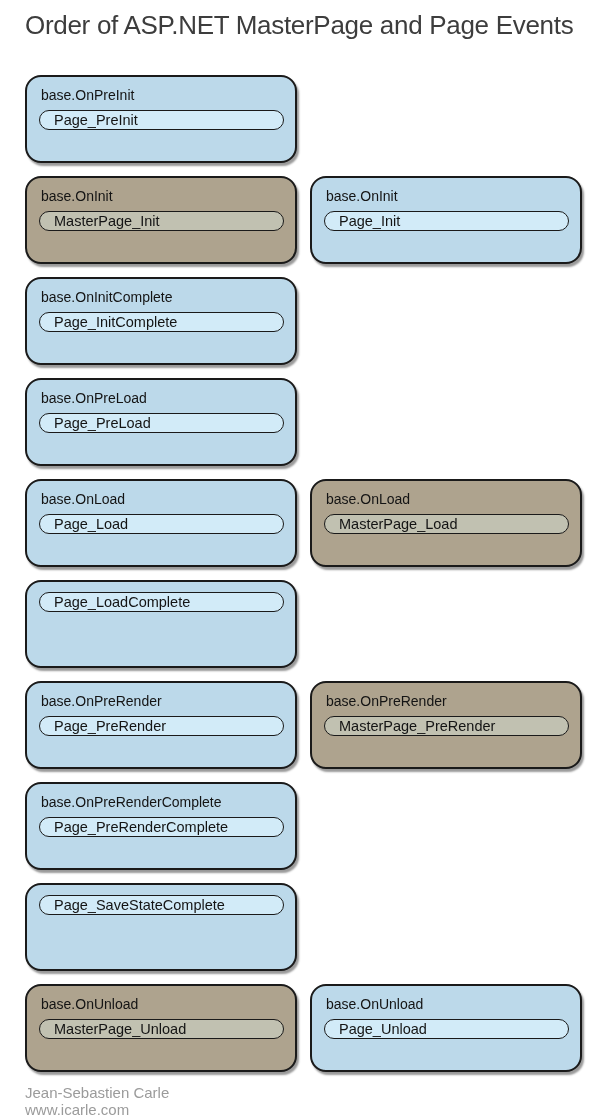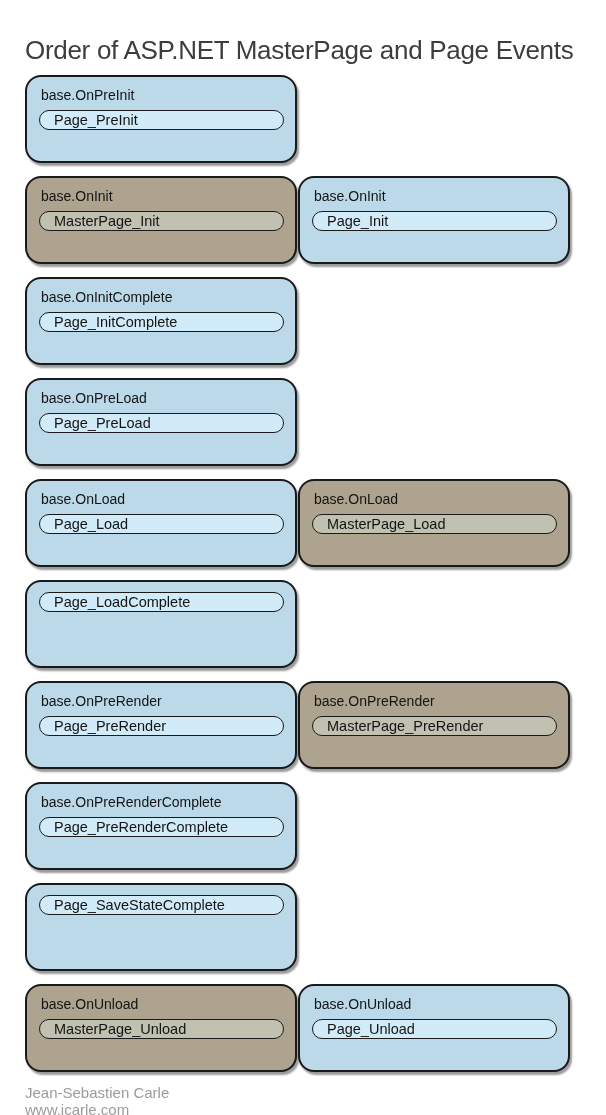--- a/index.html
+++ b/index.html
@@ -2,31 +2,31 @@
 <html style="--blue-outer: #bcd9ea; --blue-inner: #d2ebf8; --tan-outer: #aea38e; --tan-inner: #c1c1b1; --border: #1a1a1a; --title-color: #3d3d3d; --footer-color: #9b9b9b;"><head>
 <meta charset="utf-8">
 <style>
   html,body { margin:0; padding:0; background:#ffffff; }
   body { font-family:"Liberation Sans", sans-serif; }
   .canvas {
     position:relative; width:606px; height:1115px; background:#ffffff;
     overflow:hidden;
   }
   .title {
-    position:absolute; left:25px; top:35px;
+    position:absolute; left:25px; top:10px;
     font-size:26px; line-height:1.2; font-weight:400;
     letter-spacing:-0.3px;
     color:var(--title-color,#3d3d3d);
     white-space:nowrap;
   }
   .rows {
     position:absolute; left:25px; top:75px;
     display:flex; flex-direction:column; gap:13px;
   }
-  .row { display:flex; gap:1px; height:88px; }
+  .row { display:flex; gap:13px; height:88px; }
   .slot { width:272px; height:88px; }
   .box {
     width:272px; height:88px; box-sizing:border-box;
     border:2px solid var(--border,#1a1a1a);
     border-radius:16px;
     box-shadow:2px 3px 2px rgba(0,0,0,0.40);
     padding:10px 11px 0 12px;
   }
   .box[data-variant="blue"] { background:var(--blue-outer,#bcd9ea); }
   .box[data-variant="blue"] .inner { background:var(--blue-inner,#d2ebf8); }

